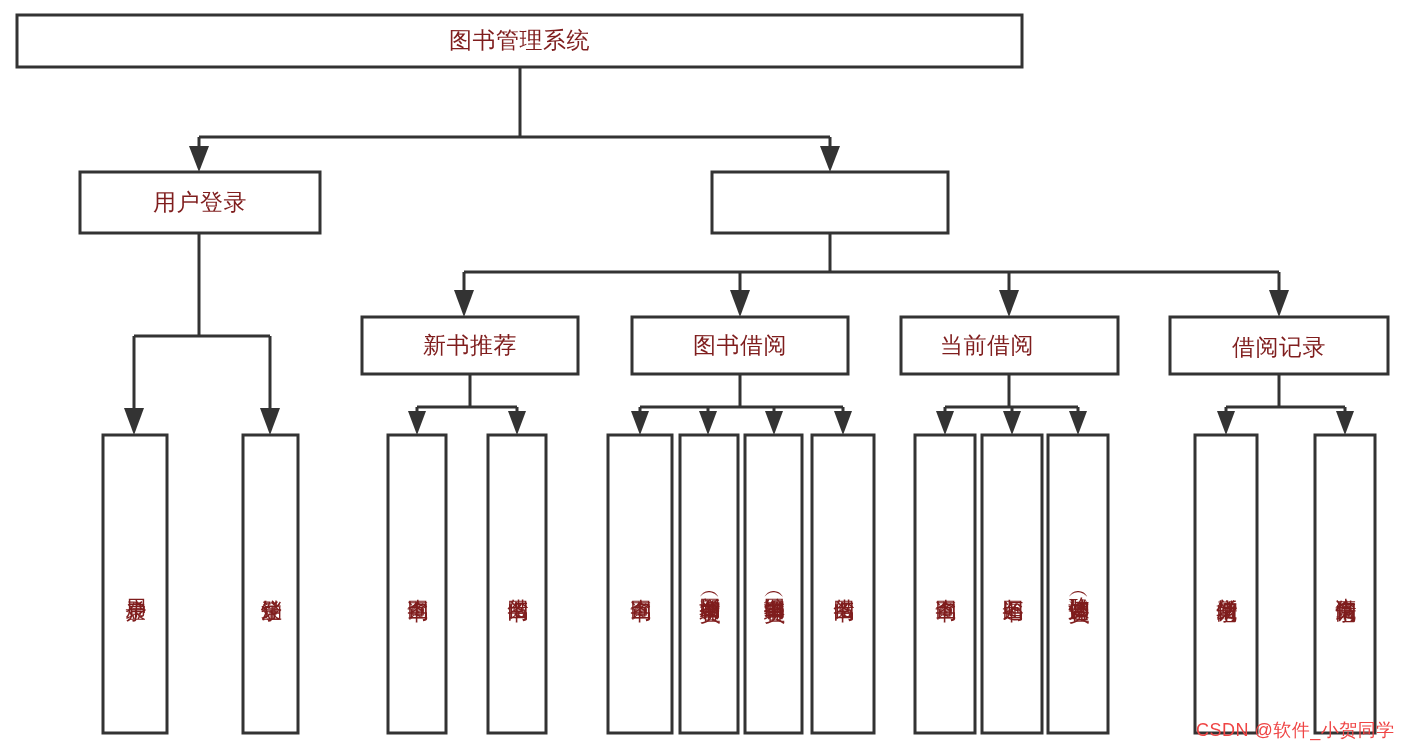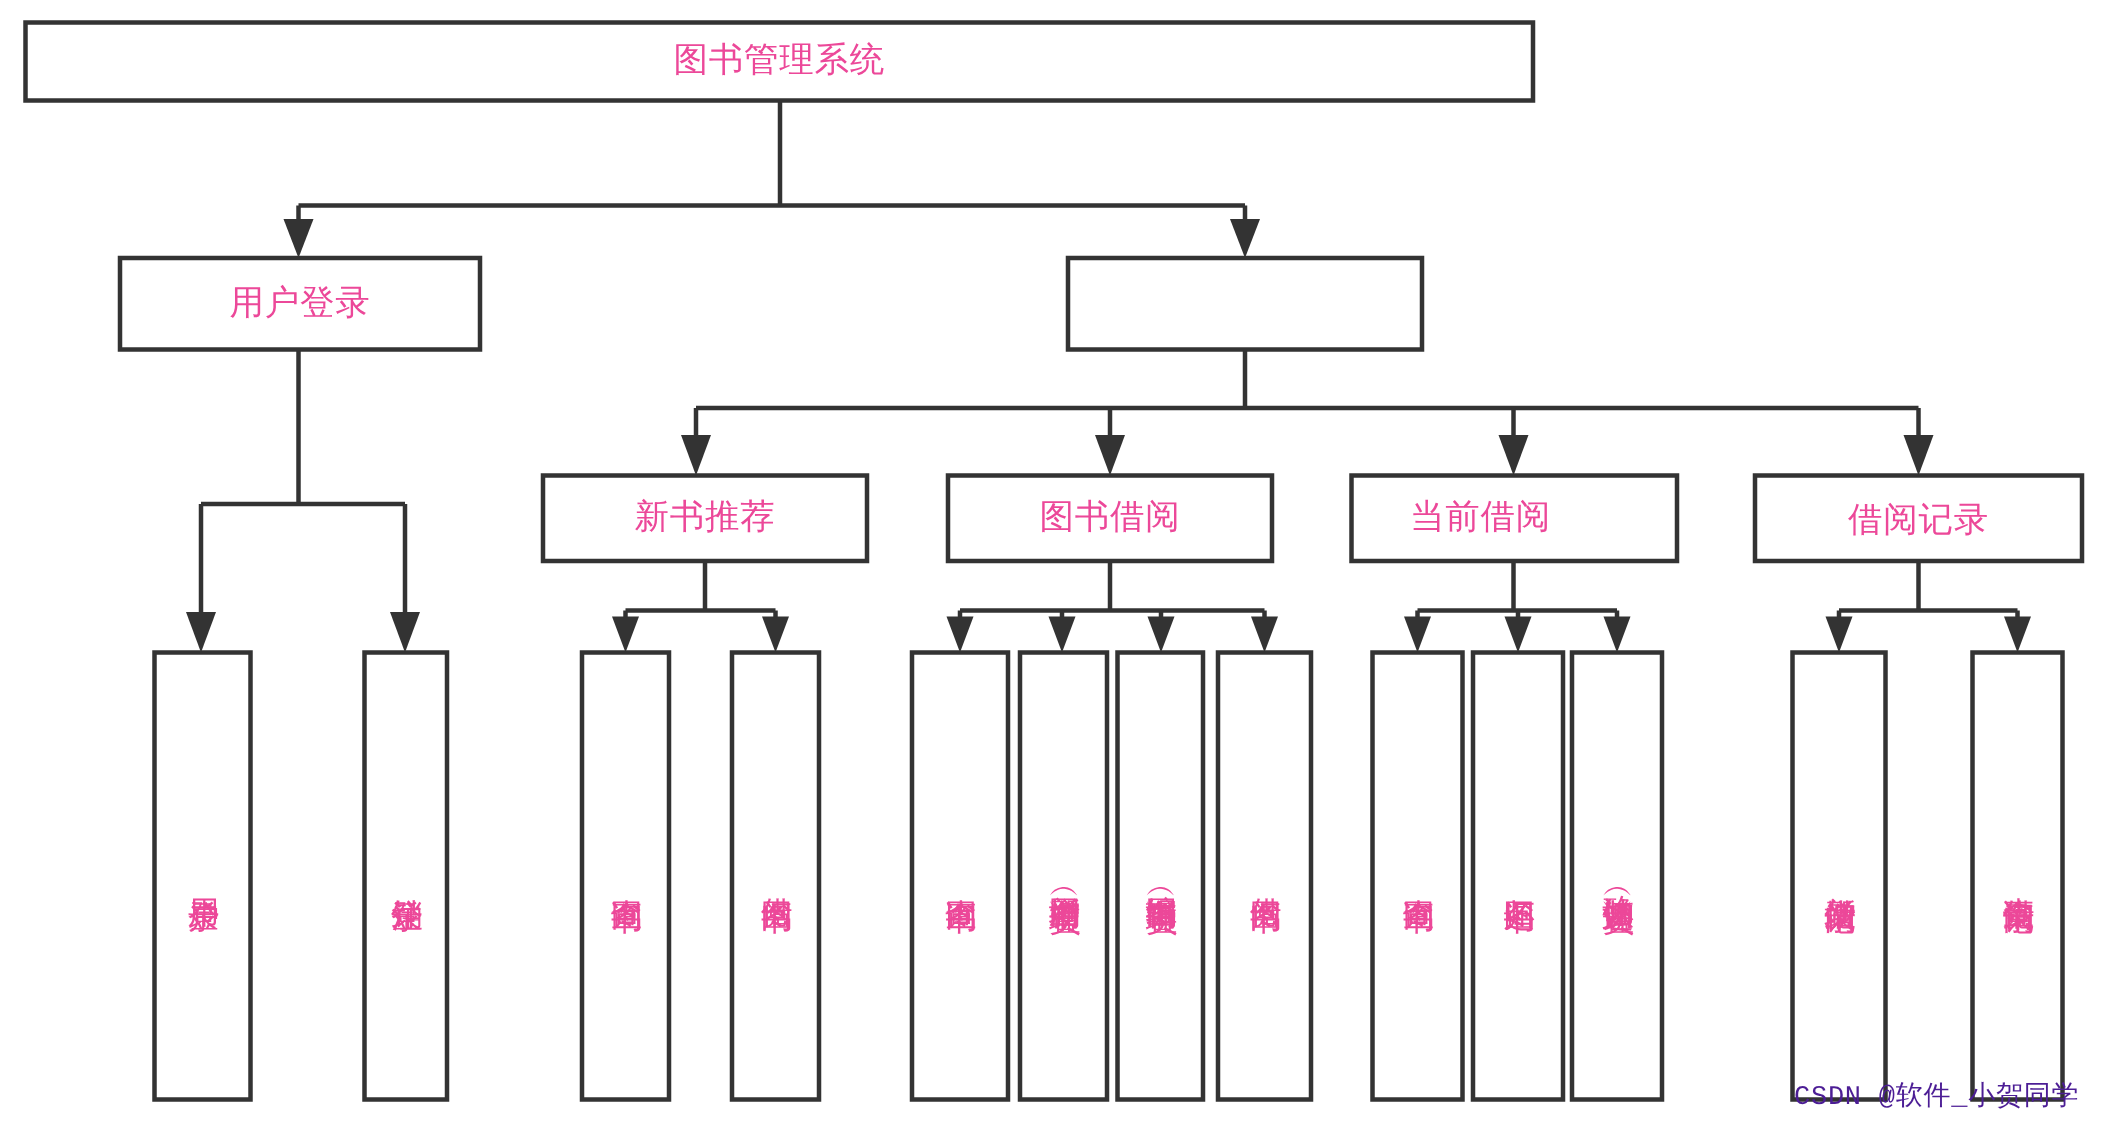--- a/index.html
+++ b/index.html
@@ -37,21 +37,21 @@
   }
   .arrow-head {
     fill: #333333;
     stroke: none;
   }
   .node-label {
     position: absolute;
     display: flex;
     align-items: center;
     justify-content: center;
-    color: #ec4899;
+    color: #7f1d1d;
     font-family: "DejaVu Sans", "Liberation Sans", sans-serif;
     text-align: center;
     pointer-events: none;
     box-sizing: border-box;
   }
   .label-h {
     font-size: 23px;
     line-height: 1.1;
     letter-spacing: 0.5px;
   }
@@ -59,23 +59,23 @@
     writing-mode: vertical-rl;
     text-orientation: upright;
     font-size: 21px;
     line-height: 1.42;
     letter-spacing: 1px;
     align-items: center;
     justify-content: center;
   }
   .watermark {
     position: absolute;
-    color: #4c1d95;
+    color: #ef4444;
     font-size: 18px;
-    font-family: Liberation Mono, monospace;
+    font-family: Liberation Sans, sans-serif;
     white-space: nowrap;
     letter-spacing: 0.5px;
   }
 </style>
 </head>
 <body>
 
 <div id="diagram-root">
 
   <svg class="diagram-svg" viewBox="0 0 1405 747">

